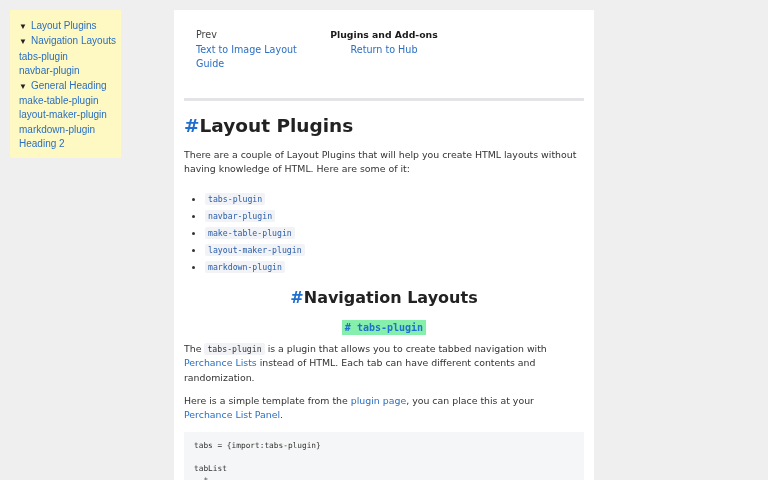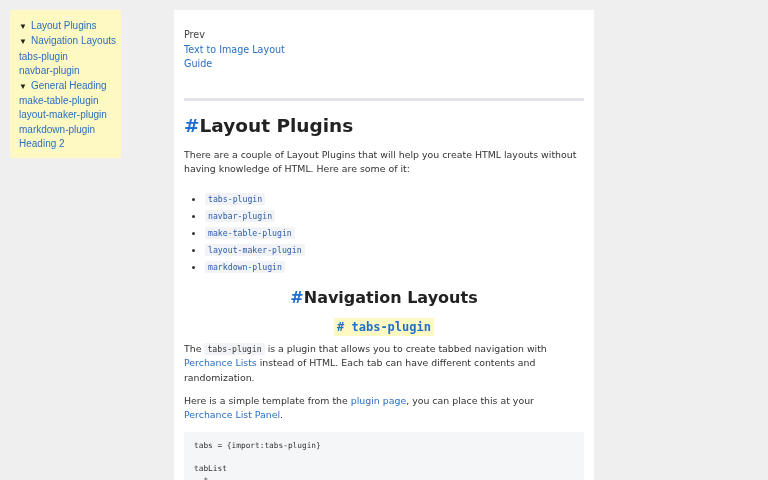--- a/index.html
+++ b/index.html
@@ -15,43 +15,43 @@
     .toc .row { white-space: nowrap; color: #2a6fc2; display: block; }
     .toc .tri { color: #222; font-size: 8px; margin-right: 4px; }
 
     .main {
       position: absolute; left: 174px; top: 10px; width: 420px; height: 470px;
       background: #fff; padding: 0 10px;
       font-family: "DejaVu Sans", sans-serif; color: #2b2b2b;
     }
     .nav { position: relative; height: 88px; font-size: 9.6px; line-height: 14.5px; }
     .nav .col { position: absolute; top: 18px; }
-    .nav .prev { left: 0; width: 110px; }
+    .nav .prev { left: 12px; width: 110px; }
     .nav .center { left: 0; right: 0; text-align: center; width: 400px; }
     .nav .next { right: 0; text-align: right; }
     .nav .lbl { color: #444; }
     .nav .center .lbl { color: #1a1a1a; font-weight: bold; font-size: 9.3px; }
     .divider { height: 3px; background: #e3e3e8; margin-bottom: 14px; }
 
     h1 { text-align: left; font-size: 18.5px; font-weight: bold; color: #222; margin-bottom: 12px; }
     h1 .hash, h2 .hash { color: #1f6fcf; }
     p { font-size: 9.4px; line-height: 14.4px; margin-bottom: 9px; color: #333; }
     ul { list-style: none; margin: 14px 0 12px 8px; }
     ul li { font-size: 9px; height: 17px; display: flex; align-items: center; }
     ul li .dot { width: 3px; height: 3px; background: #333; border-radius: 50%; margin-right: 10px; }
     code {
       font-family: "DejaVu Sans Mono", monospace; font-size: 8.2px;
       background: #f1f3f6; color: #2a5da8; padding: 1px 3px; border-radius: 2px;
     }
     p code { color: #333; }
     h2 { text-align: center; font-size: 16px; font-weight: bold; color: #222; margin: 8px 0 7px; }
     h3 { text-align: center; margin-bottom: 7px; }
     h3 span {
-      font-family: "DejaVu Sans Mono", monospace; font-size: 12px; font-weight: bold;
-      color: #1f6fcf; background: #fef9c3; padding: 2px 3px;
+      font-family: "DejaVu Sans Mono", monospace; font-size: 10px; font-weight: bold;
+      color: #1f6fcf; background: #86efac; padding: 2px 3px;
     }
     pre {
       background: #f5f6f7; padding: 8px 10px; margin-top: 9px;
       font-family: "DejaVu Sans Mono", monospace; font-size: 7.8px; line-height: 11.8px;
       color: #333; white-space: pre; height: 90px; overflow: hidden;
     }
   </style>
 </head>
 <body>
 
@@ -65,20 +65,24 @@
   <a class="row">layout-maker-plugin</a>
   <a class="row">markdown-plugin</a>
   <a class="row">Heading 2</a>
 </div>
 
 <div class="main">
   <div class="nav">
     <div class="col prev">
       <div class="lbl">Prev</div>
       <a>Text to Image Layout Guide</a>
+    </div>
+    <div class="col center">
+      <div class="lbl">Plugins and Add-ons</div>
+      <a>Return to Hub</a>
     </div>
   </div>
   <div class="divider"></div>
 
   <h1><a class="hash">#</a><span>Layout Plugins</span></h1>
   <p>There are a couple of Layout Plugins that will help you create HTML layouts without having knowledge of HTML. Here are some of it:</p>
 
   <ul>
     <li>
         <span class="dot"></span>

